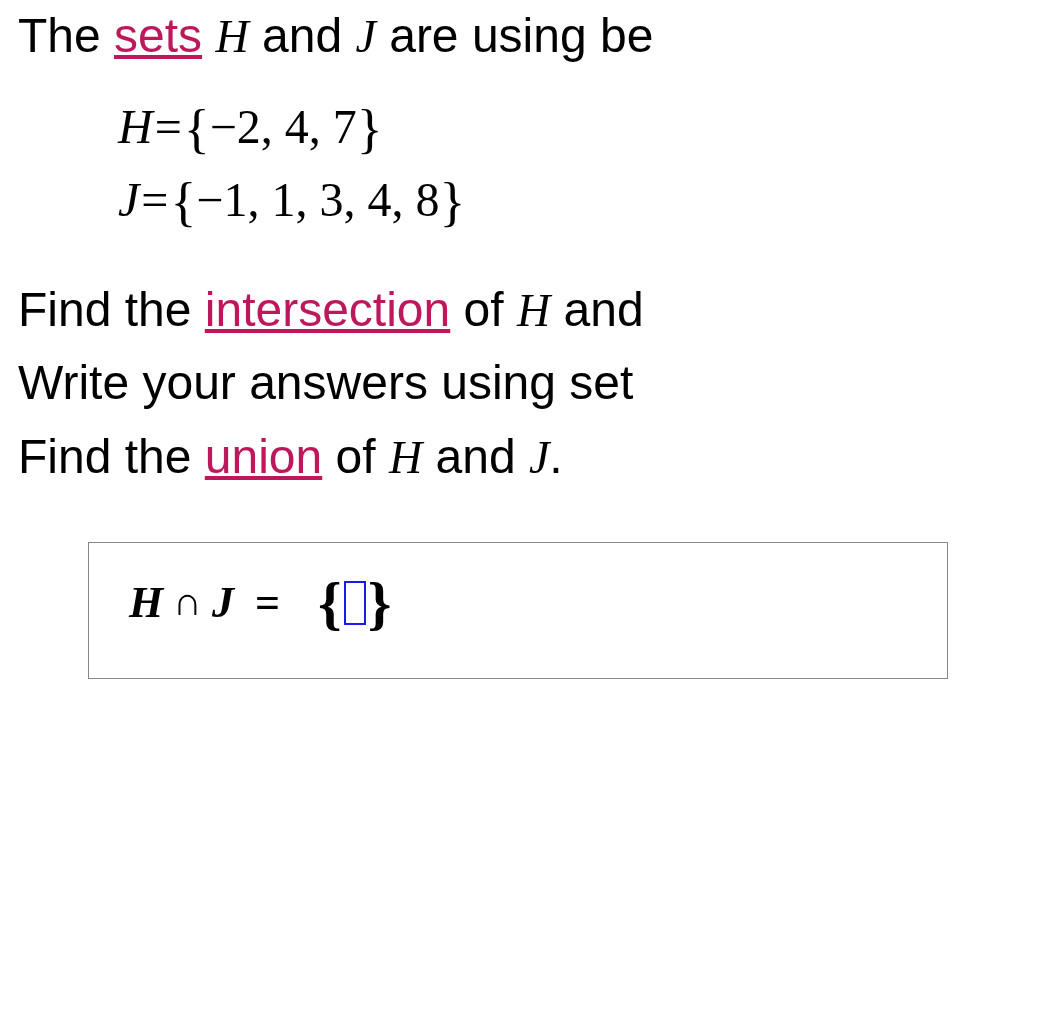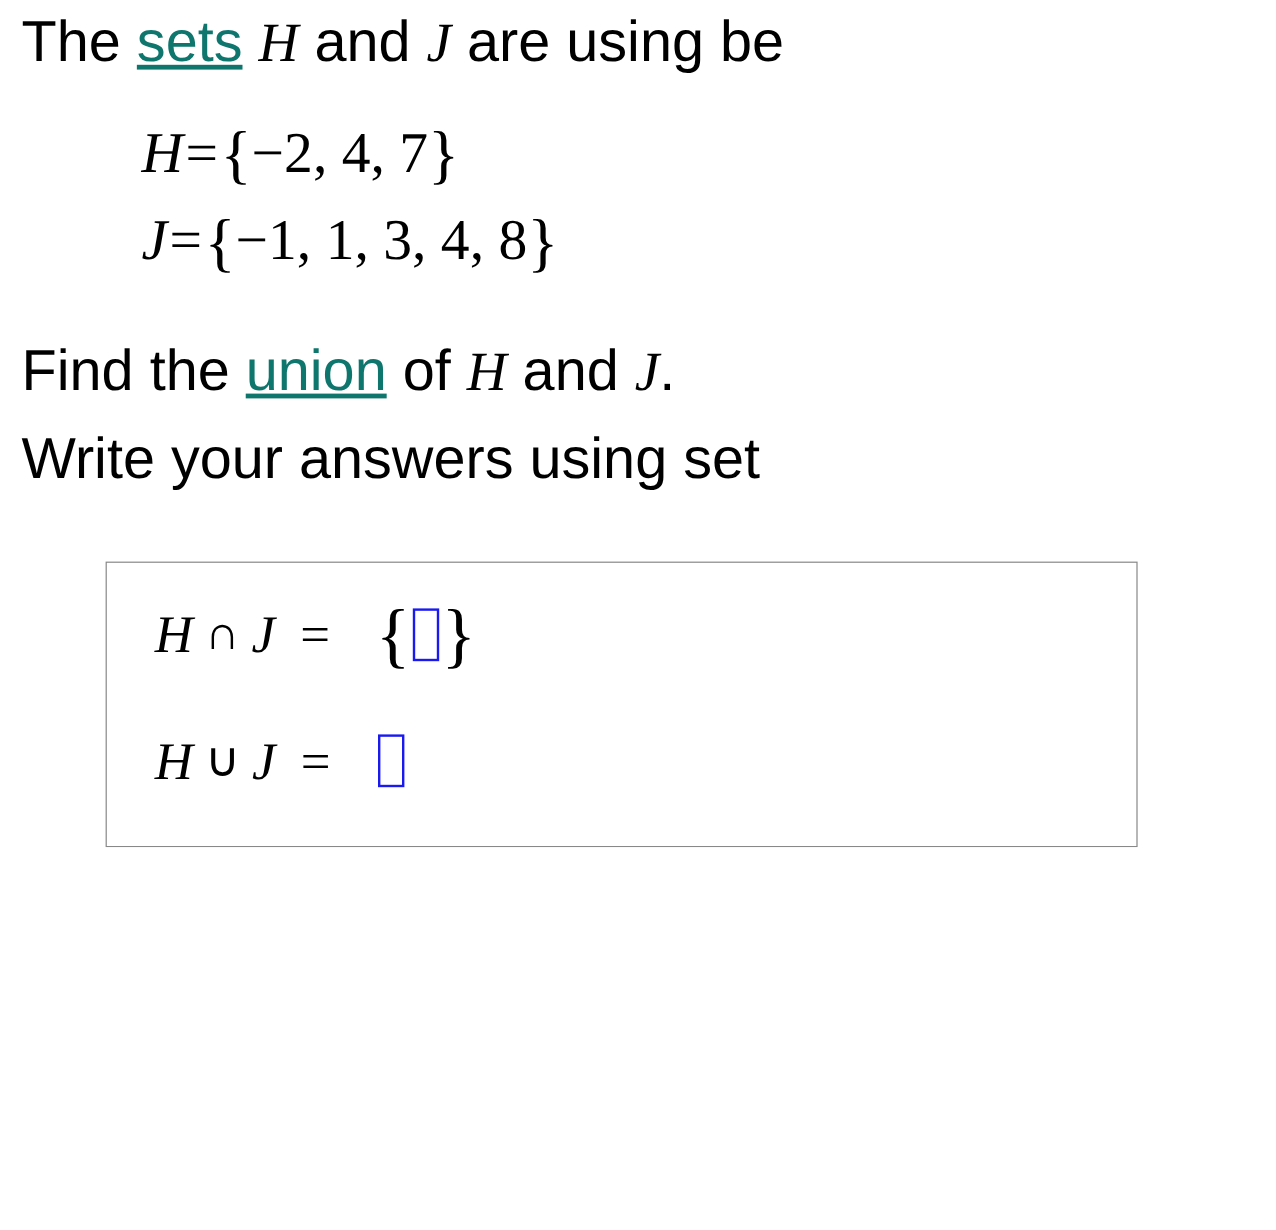--- a/index.html
+++ b/index.html
@@ -15,21 +15,21 @@
     .content {
       padding-left: 18px;
       padding-top: 8px;
     }
     .line1 {
       font-size: 48px;
       margin-bottom: 30px;
       white-space: nowrap;
     }
     .term-link {
-      color: #0f766e;
+      color: #be185d;
       text-decoration: underline;
     }
     .math-var {
       font-family: 'Times New Roman', Times, serif;
       font-style: italic;
     }
     .set-defs {
       font-family: 'Times New Roman', Times, serif;
       font-size: 48px;
       margin-left: 100px;
@@ -69,20 +69,21 @@
       width: 860px;
       padding: 30px 40px 35px 40px;
     }
     .ans-row {
       font-family: 'Times New Roman', Times, serif;
       font-size: 44px;
       display: flex;
       align-items: center;
       margin-bottom: 50px;
       white-space: nowrap;
+      font-weight: bold;
     }
     .ans-row:last-child { margin-bottom: 10px; }
     .ans-label {
       font-style: italic;
       letter-spacing: 2px;
     }
     .ans-op {
       font-style: normal;
       font-size: 40px;
       padding: 0 8px;
@@ -132,39 +133,34 @@
     <div class="set-line">
       <span class="var">H</span><span class="eq">=</span><span class="brace">{</span><span class="nums">−2, 4, 7</span><span class="brace">}</span>
     </div>
     <div class="set-line">
       <span class="var">J</span><span class="eq">=</span><span class="brace">{</span><span class="nums">−1, 1, 3, 4, 8</span><span class="brace">}</span>
     </div>
   </div>
 
   <div class="instructions">
     <div class="row">
+      <span>Find the </span><a class="term-link" href="#">intersection</a><span> of </span><span class="math-var" style="font-size:46px;">H</span><span> and</span>
+    </div>
+    <div class="row">Write your answers using set</div>
+    <div class="row">
       <span>Find the </span><a class="term-link" href="#">union</a><span> of </span><span class="math-var" style="font-size:46px;">H</span><span> and </span><span class="math-var" style="font-size:46px;">J</span><span>.</span>
     </div>
-    <div class="row">Write your answers using set</div>
   </div>
 
   <div class="answer-box">
     <div class="ans-row">
       <span class="ans-label">
         <span>H</span><span class="ans-op">∩</span><span>J</span> <span class="ans-eq">=</span>
       </span>
       <span class="ans-input-wrap">
         <span class="ans-brace">{</span>
         <span class="input-box"></span>
         <span class="ans-brace">}</span>
       </span>
     </div>
-    <div class="ans-row">
-      <span class="ans-label">
-        <span>H</span><span class="ans-op">∪</span><span>J</span> <span class="ans-eq">=</span>
-      </span>
-      <span class="ans-input-wrap">
-        <span class="input-box small"></span>
-      </span>
-    </div>
   </div>
 
 </div>
 
 </body></html>

